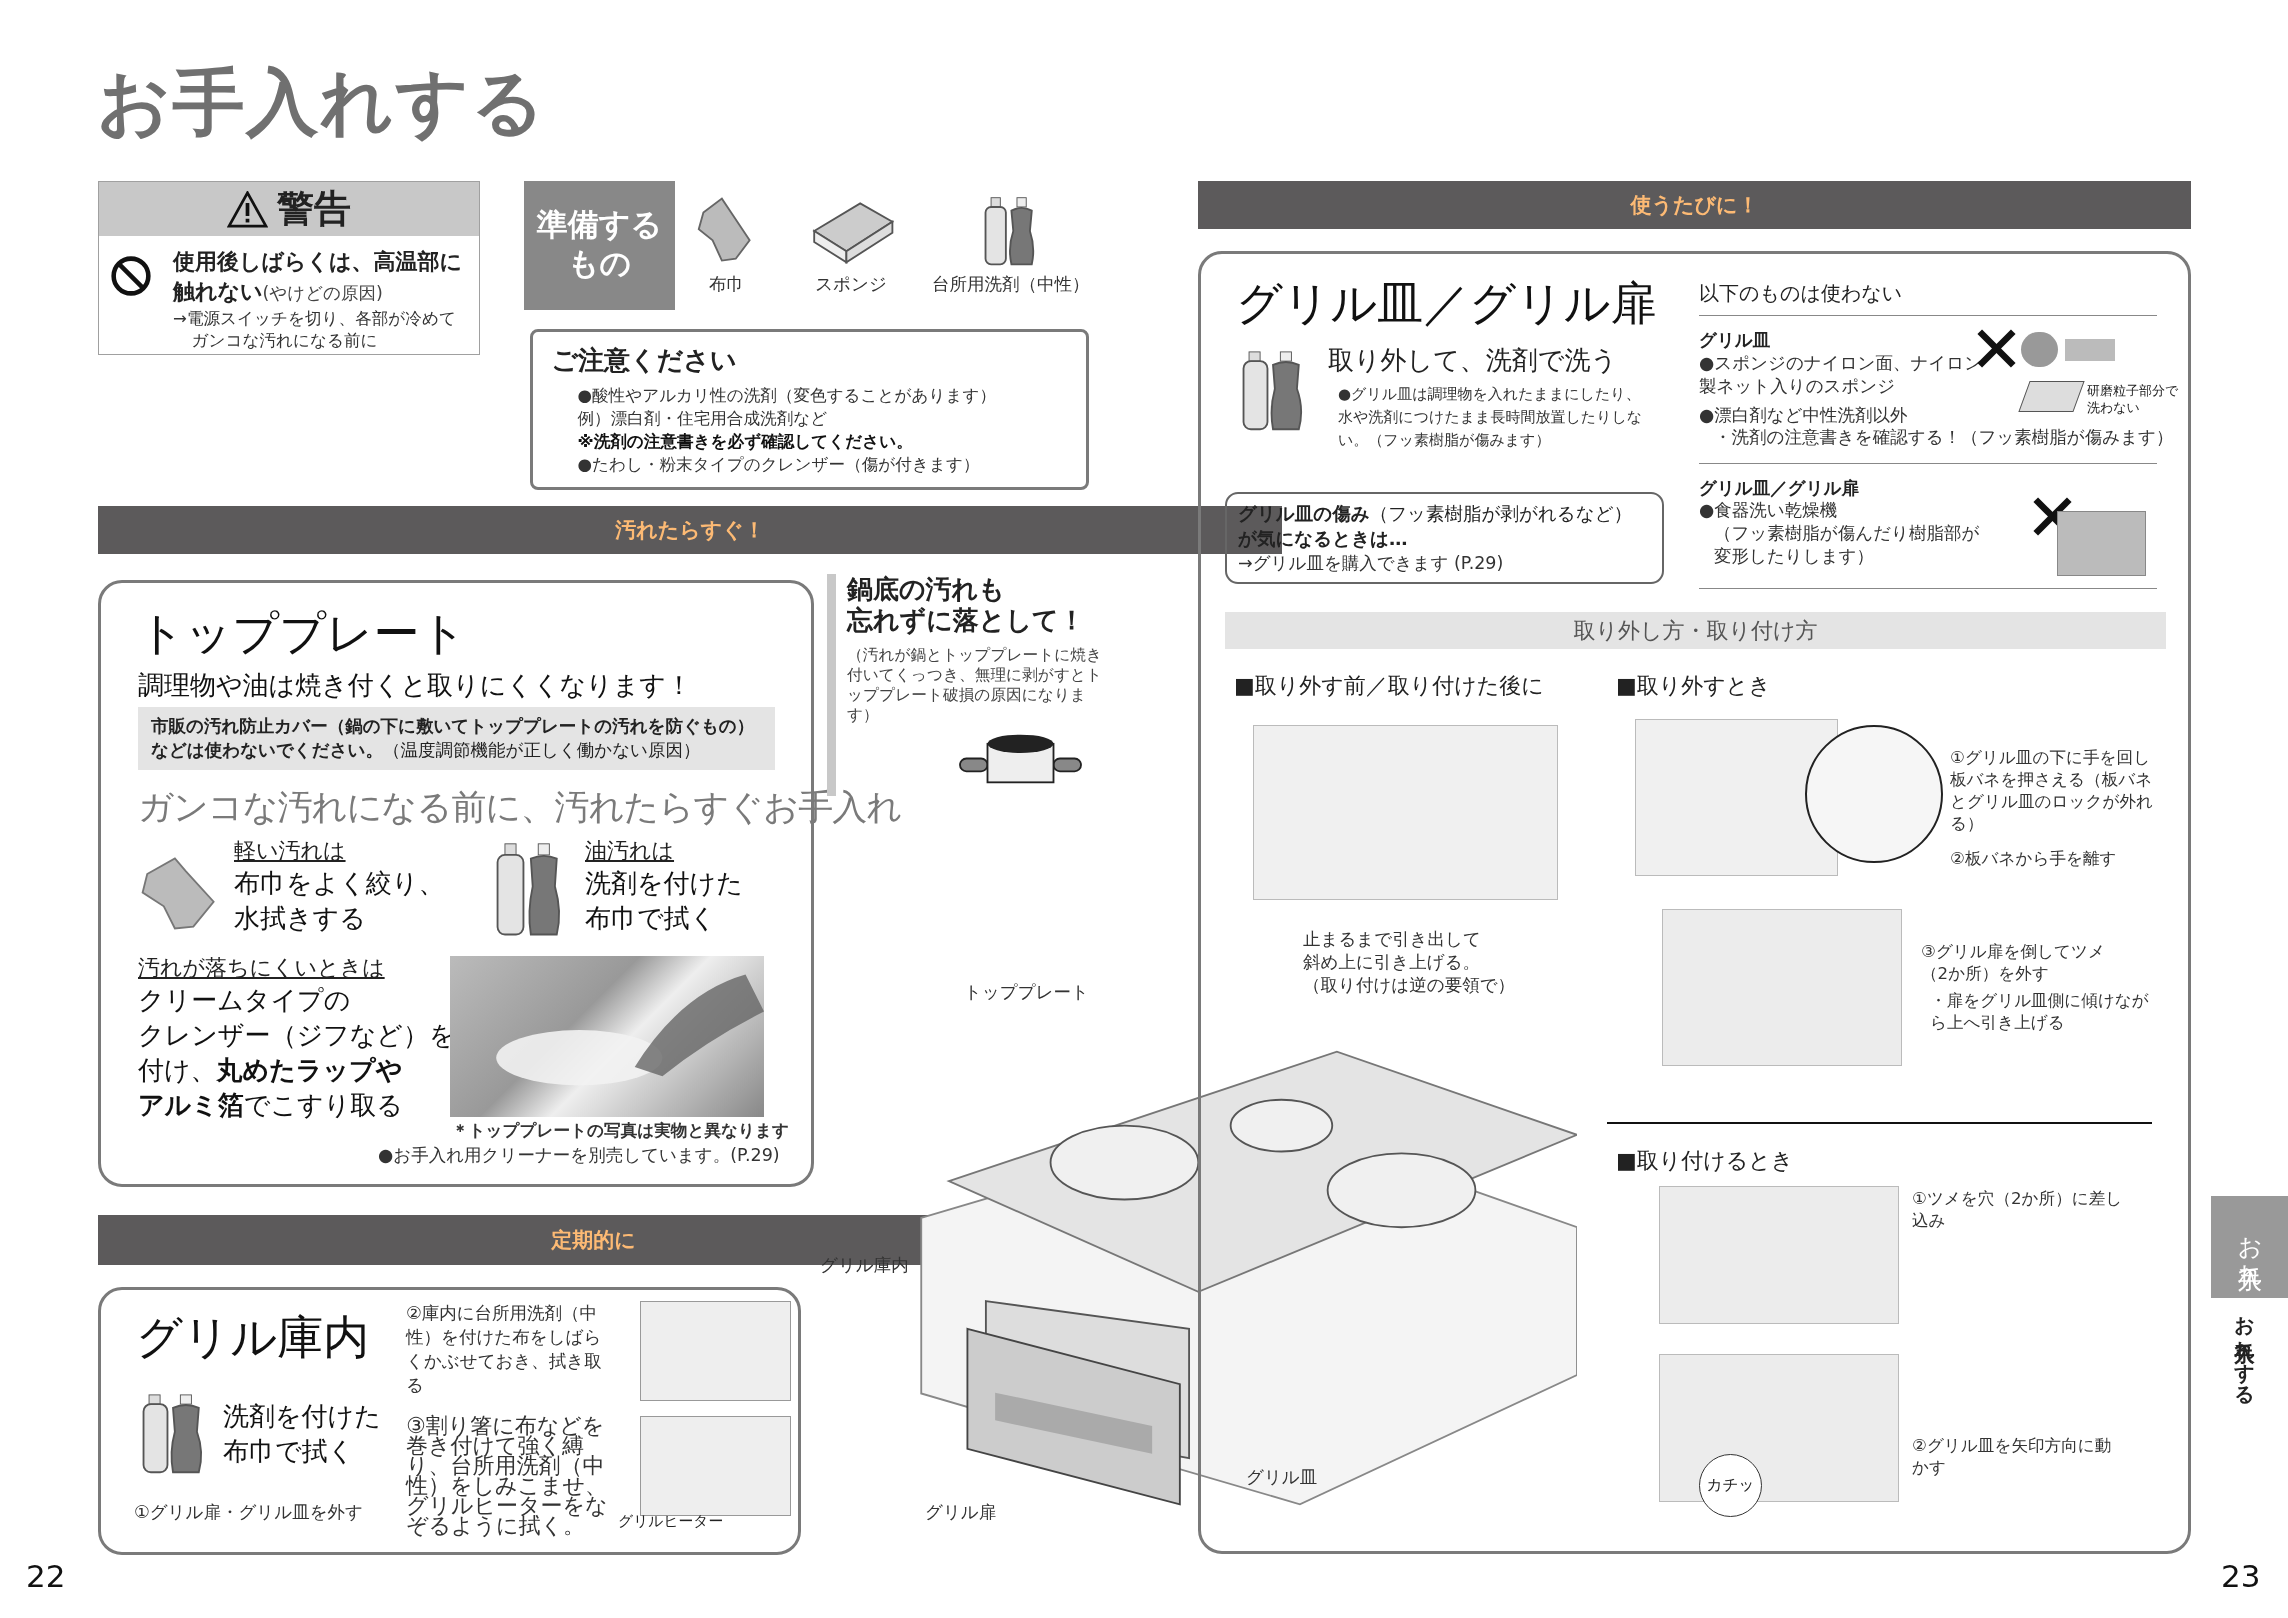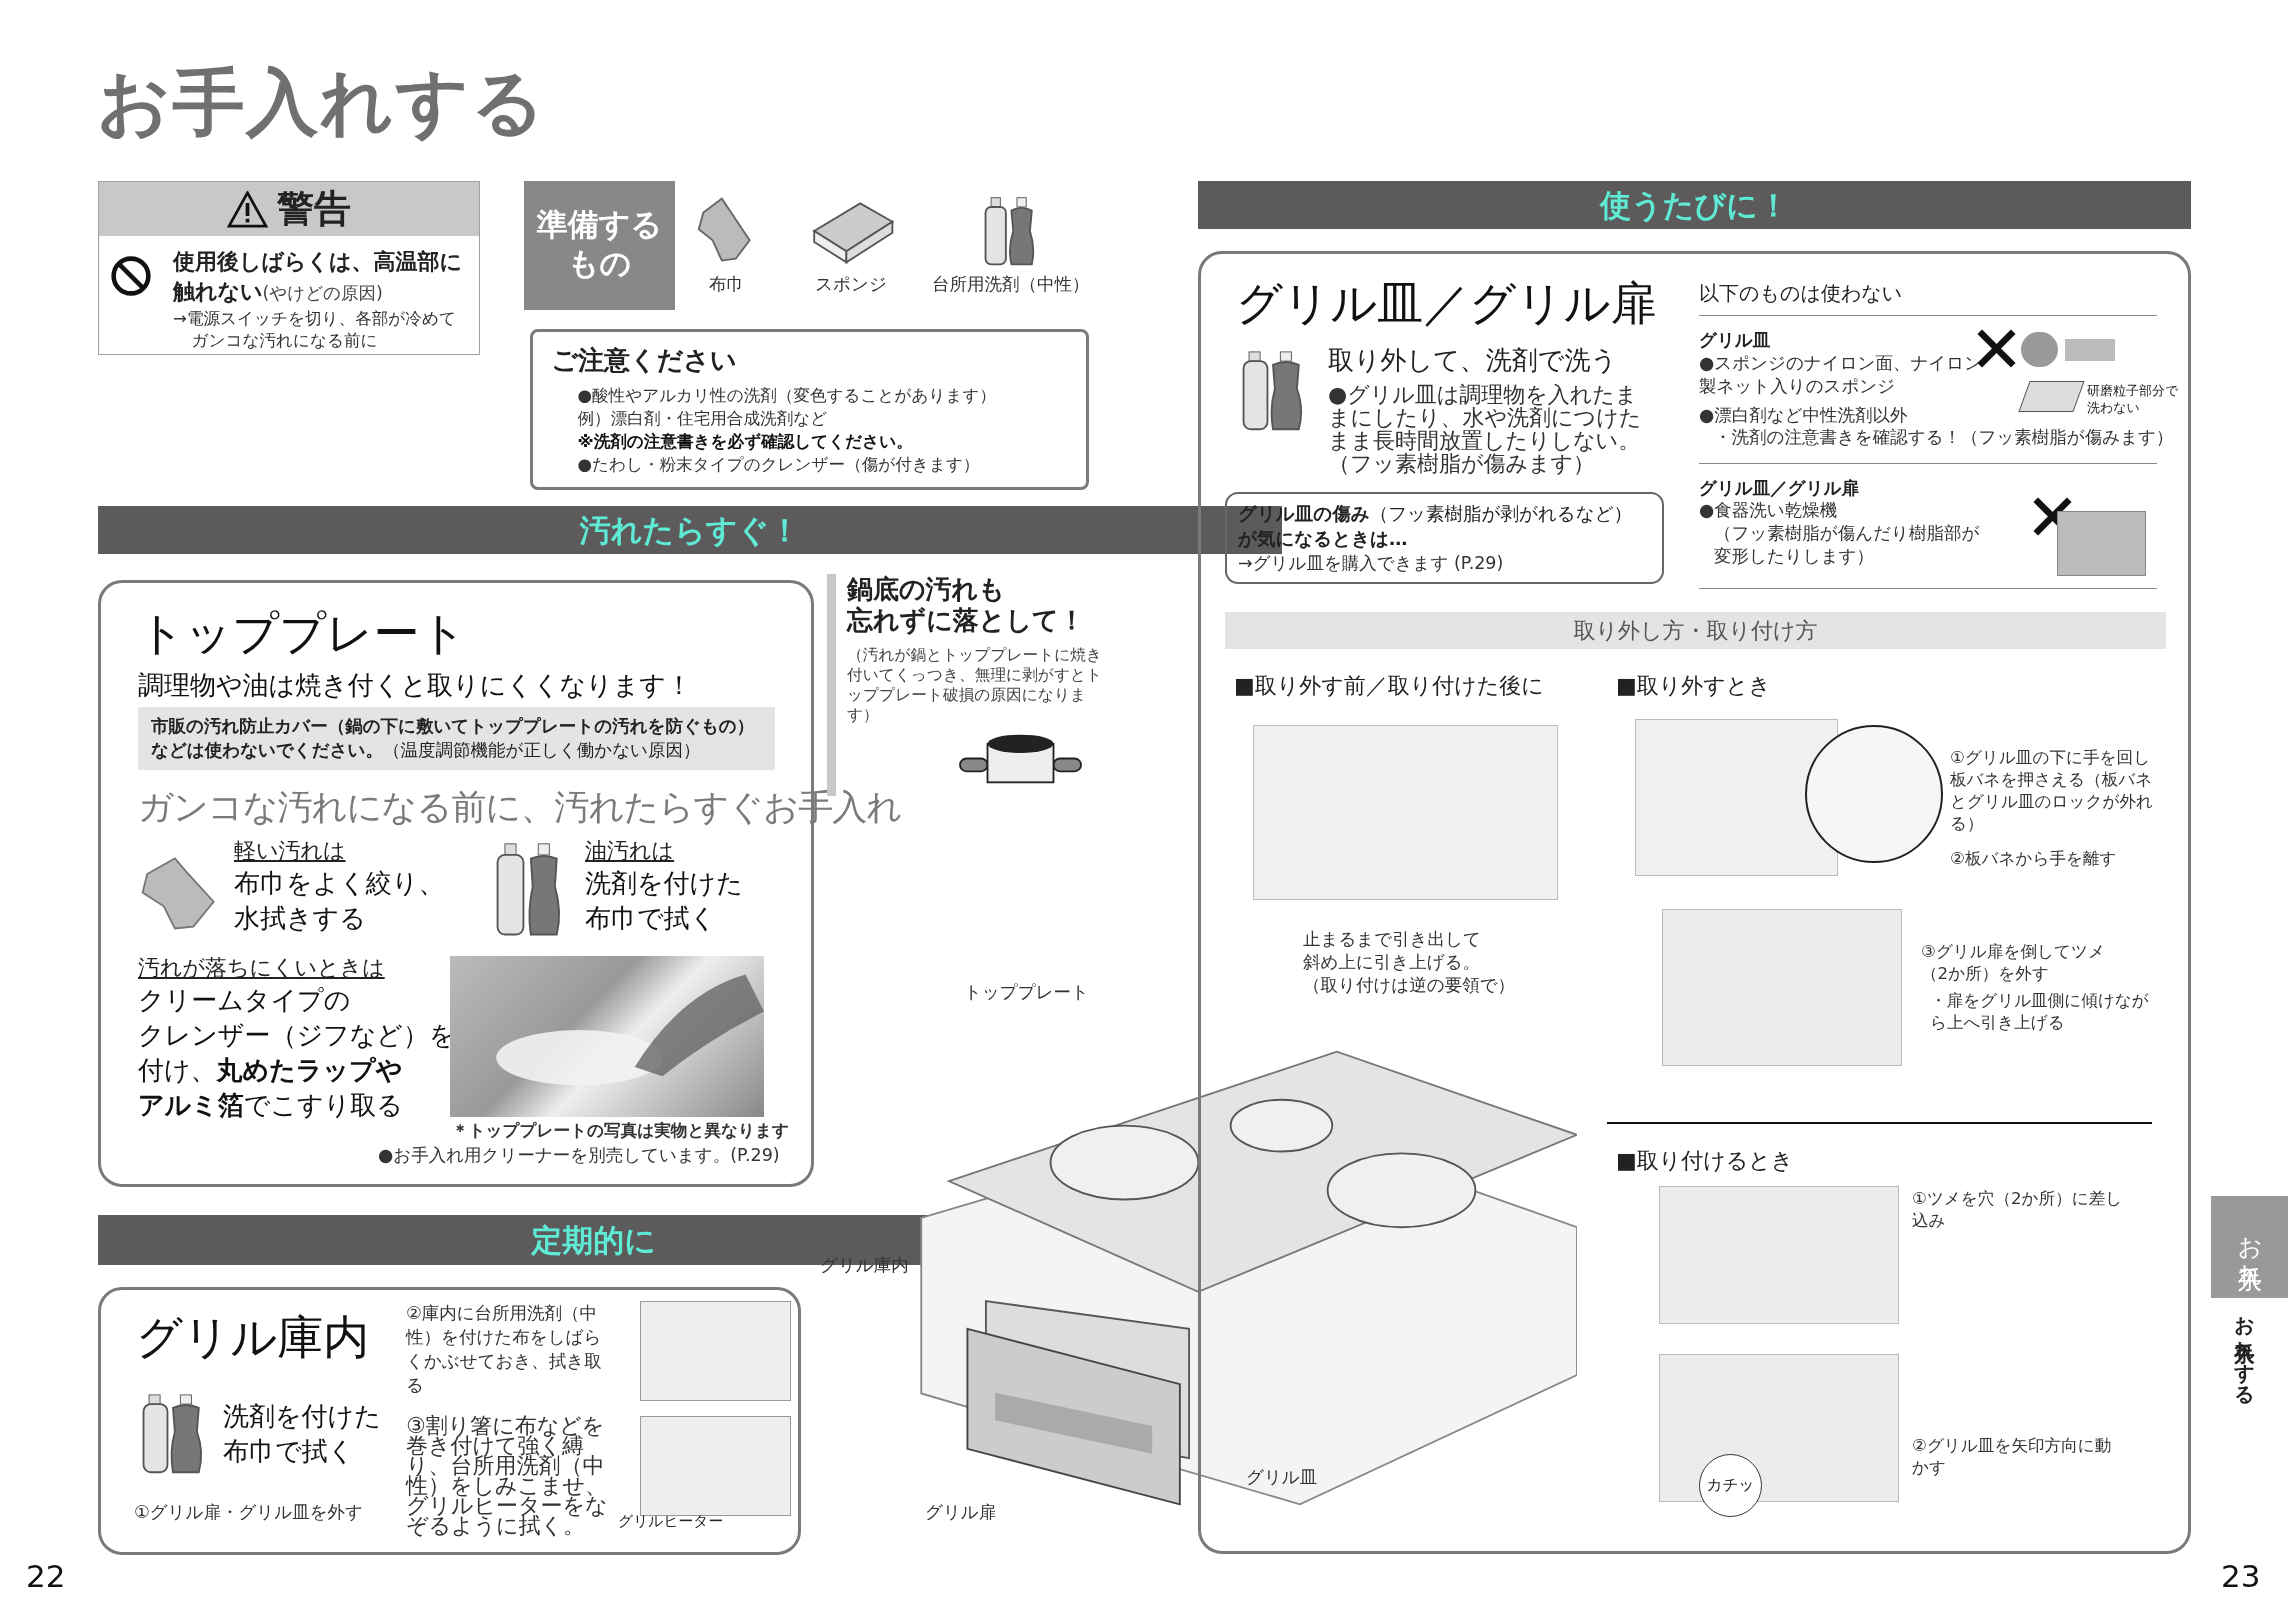--- a/index.html
+++ b/index.html
@@ -19,21 +19,21 @@
   
   .prep-label { left: 524px; top: 181px; width: 151px; height: 129px; background: #888; color: #fff; font-size: 31px; font-weight: bold; text-align: center; line-height: 39px; padding-top: 24px; }
   .prep-item { top: 194px; text-align: center; font-size: 17.5px; color: #333; }
   .prep-item svg { display: block; margin: 0 auto 3.7px; }
   
   .caution { left: 530px; top: 329px; width: 559px; height: 161px; border: 3.7px solid #7a7a7a; border-radius: 8px; padding: 11px 18.5px; }
   .caution h3 { font-size: 26px; font-weight: bold; margin-bottom: 5.5px; }
   .caution p { font-size: 16.6px; line-height: 23px; padding-left: 26px; color: #333; }
   .caution p.b { font-weight: bold; color: #111; }
   
-  .bar { background: #5c5a5b; color: #5eead4; font-weight: bold; font-size: 31px; text-align: center; }
+  .bar { background: #5c5a5b; color: #fdba74; font-weight: bold; font-size: 21px; text-align: center; }
   .bar1 { left: 98px; top: 506px; width: 1184px; height: 48px; line-height: 48px; }
   .bar2 { left: 98px; top: 1215px; width: 991px; height: 50px; line-height: 50px; }
   .bar3 { left: 1198px; top: 181px; width: 993px; height: 48px; line-height: 48px; }
   
   .box { border: 3.7px solid #7a7a7a; border-radius: 24px; }
   .tp-box { left: 98px; top: 580px; width: 716px; height: 607px; }
   .gk-box { left: 98px; top: 1287px; width: 703px; height: 268px; }
   .gs-box { left: 1198px; top: 251px; width: 993px; height: 1303px; }
   .h-big { font-size: 46px; color: #111; }
   .t26 { font-size: 26px; line-height: 35px; color: #111; }
@@ -219,21 +219,21 @@
 
 <div class="abs box gs-box">
   <div class="abs h-big" style="left:35px;top:18.5px;">グリル皿／グリル扉</div>
   <svg class="abs" style="left:37px;top:96px;" width="70" height="83" viewBox="0 0 76 90">
       <rect x="12" y="2" width="12" height="10" fill="#ddd" stroke="#555"></rect>
       <rect x="6" y="12" width="26" height="74" rx="8" fill="#e4e4e4" stroke="#555" stroke-width="2"></rect>
       <rect x="46" y="2" width="12" height="10" fill="#eee" stroke="#555"></rect>
       <path d="M38 16 Q52 10 66 16 L64 42 Q72 64 66 86 L38 86 Q34 64 40 42 Z" fill="#777" stroke="#555" stroke-width="2"></path>
     </svg>
   <div class="abs" style="left:127px;top:89px;font-size:26px;">取り外して、洗剤で洗う</div>
-  <div class="abs small" style="left:127px;top:129px;width:314px;font-size:22px;line-height:23px;">●グリル皿は調理物を入れたままにしたり、水や洗剤につけたまま長時間放置したりしない。（フッ素樹脂が傷みます）</div>
+  <div class="abs small" style="left:137px;top:129px;width:314px;font-size:15px;line-height:23px;">●グリル皿は調理物を入れたままにしたり、水や洗剤につけたまま長時間放置したりしない。（フッ素樹脂が傷みます）</div>
 
   <div class="abs" style="left:24px;top:238px;width:439px;height:92px;border:2.8px solid #666;border-radius:13px;padding:7.4px 11px;">
     <div style="font-size:18.5px;line-height:25px;"><b>グリル皿の傷み</b><span>（フッ素樹脂が剥がれるなど）</span><b>が気になるときは…</b></div>
     <div style="font-size:17.5px;color:#333;">→グリル皿を購入できます (P.29)</div>
   </div>
 
   <div class="abs" style="left:498px;top:braised;"></div>
   <div class="abs" style="left:498px;top:26px;font-size:20px;">以下のものは使わない</div>
   <div class="abs right-sep" style="left:498px;top:61px;width:458px;"></div>
   <div class="abs" style="left:498px;top:74px;font-size:17.5px;font-weight:bold;">グリル皿</div>

